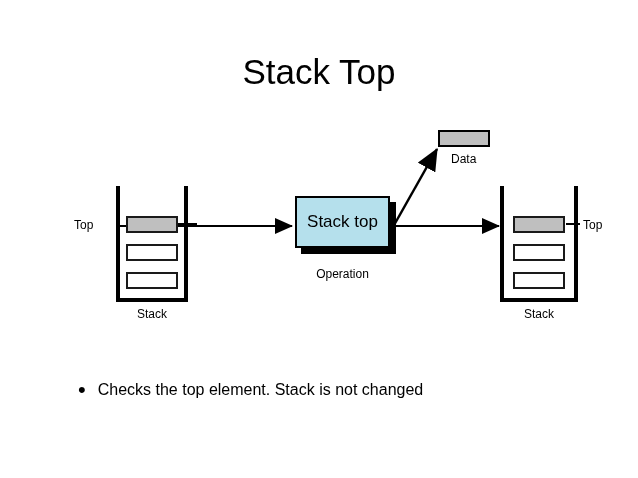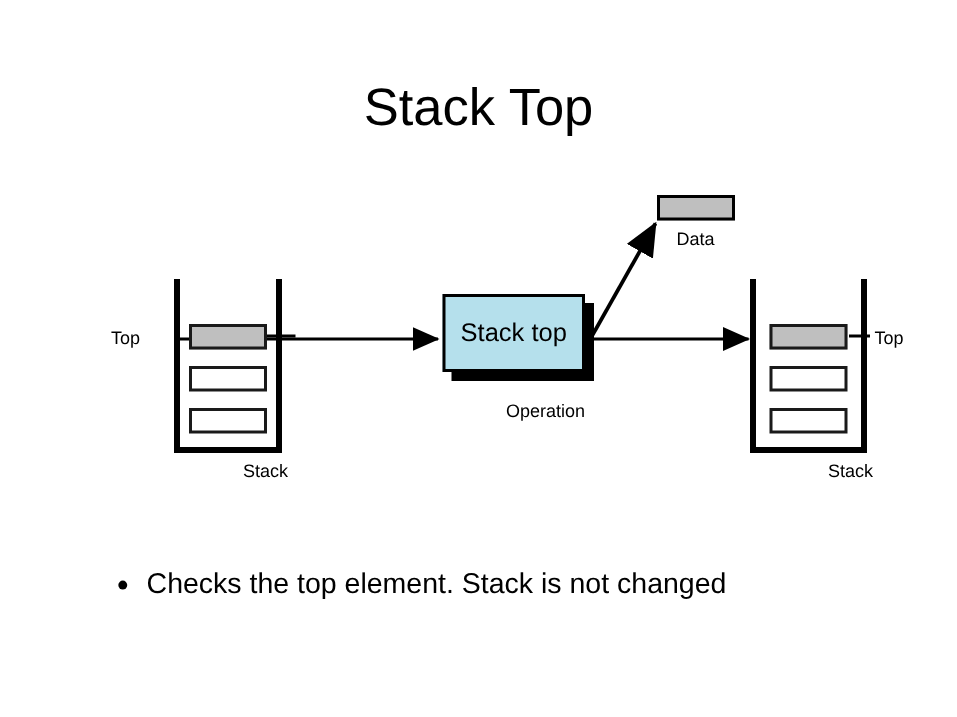--- a/index.html
+++ b/index.html
@@ -66,21 +66,21 @@
   }
 
   .label {
     position: absolute;
     font-size: 12px;
     line-height: 20px;
     color: #000000;
     white-space: nowrap;
   }
   .label.center-align {
-    text-align: right;
+    text-align: center;
   }
 
   
   #op-shadow {
     position: absolute;
     left: 301px;
     top: 202px;
     width: 95px;
     height: 52px;
     background: #000000;
@@ -126,21 +126,21 @@
     display: flex;
     align-items: flex-start;
   }
   #bullet-dot {
     font-size: 22px;
     line-height: 28px;
     margin-right: 12px;
     color: #000000;
   }
   #bullet-text {
-    font-size: 19px;
+    font-size: 16px;
     line-height: 28px;
     color: #000000;
     white-space: nowrap;
   }
 </style>
 </head>
 <body>
 
 <div id="slide">
 

